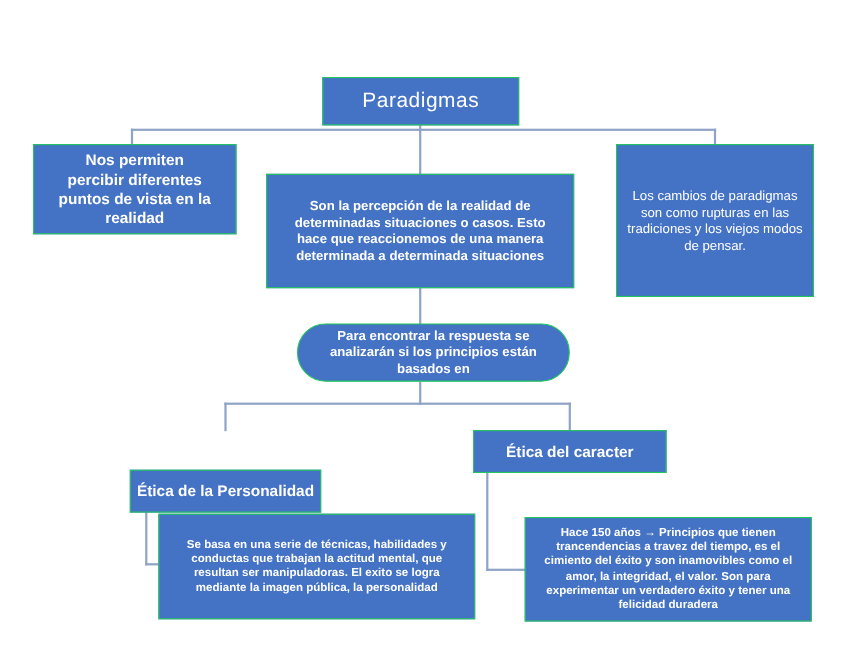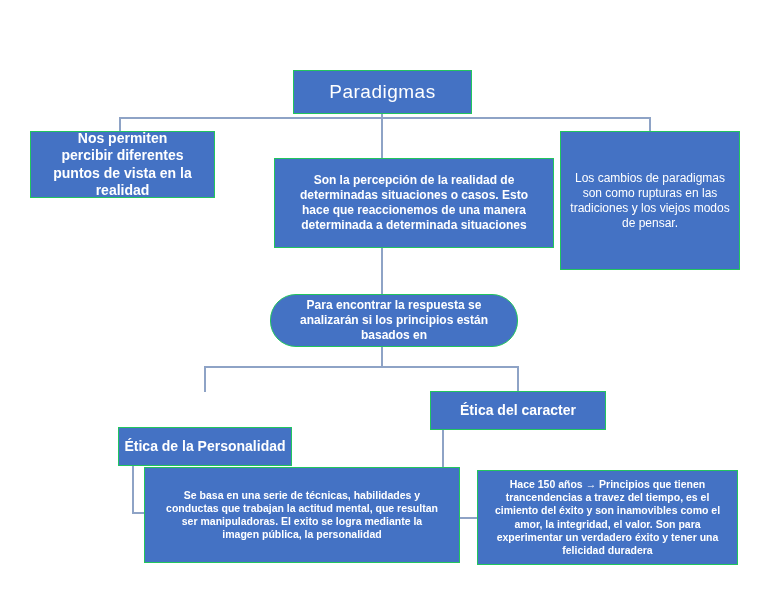--- a/index.html
+++ b/index.html
@@ -29,37 +29,37 @@
     line-height: 1.25;
   }
   .line {
     position: absolute;
     background: #8EA3C6;
   }
   
   #n-root { left: 293px; top: 70px; width: 179px; height: 44px;
             font-size: 19px; font-weight: 400; letter-spacing: 0.5px; }
   
-  #n-left  { left: 30px;  top: 131px; width: 185px; height: 67px;
+  #n-left  { left: 30px;  top: 131px; width: 185px; height: 82px;
              font-size: 14px; font-weight: 700; padding: 4px 22px; }
-  #n-center{ left: 242px; top: 158px; width: 280px; height: 90px;
-             font-size: 12px; font-weight: 600; padding: 4px 12px; margin-left: 32px; }
+  #n-center{ left: 242px; top: 158px; width: 280px; height: 104px;
+             font-size: 12px; font-weight: 600; padding: 4px 12px; }
   #n-right { left: 560px; top: 131px; width: 180px; height: 139px;
              font-size: 12px; font-weight: 400; padding: 4px 6px; }
   #n-right .para + .para { margin-top: 7px; }
   
   #n-question { left: 270px; top: 294px; width: 248px; height: 53px;
                 font-size: 12px; font-weight: 600; padding: 3px 8px; border-radius: 26px; }
   
   #n-ethics-personality { left: 118px; top: 391px; width: 174px; height: 39px;
                           font-size: 14px; font-weight: 700; margin-top: 36px; }
   #n-ethics-character   { left: 430px; top: 391px; width: 176px; height: 39px;
                           font-size: 14px; font-weight: 700; }
   
-  #n-personality-detail { left: 144px; top: 467px; width: 316px; height: 96px;
+  #n-personality-detail { left: 144px; top: 467px; width: 288px; height: 96px;
                           font-size: 10.5px; font-weight: 600; padding: 4px 18px; }
   #n-character-detail   { left: 477px; top: 470px; width: 261px; height: 95px;
                           font-size: 10.5px; font-weight: 600; padding: 4px 5px; }
 
   
   #c-root-stub   { left: 381px; top: 113px; width: 2px; height: 6px; }
   #c-rail-top    { left: 119px; top: 117px; width: 532px; height: 2px; }
   #c-stub-left   { left: 119px; top: 117px; width: 2px; height: 15px; }
   #c-stub-center { left: 381px; top: 117px; width: 2px; height: 42px; }
   #c-stub-right  { left: 649px; top: 117px; width: 2px; height: 15px; }

